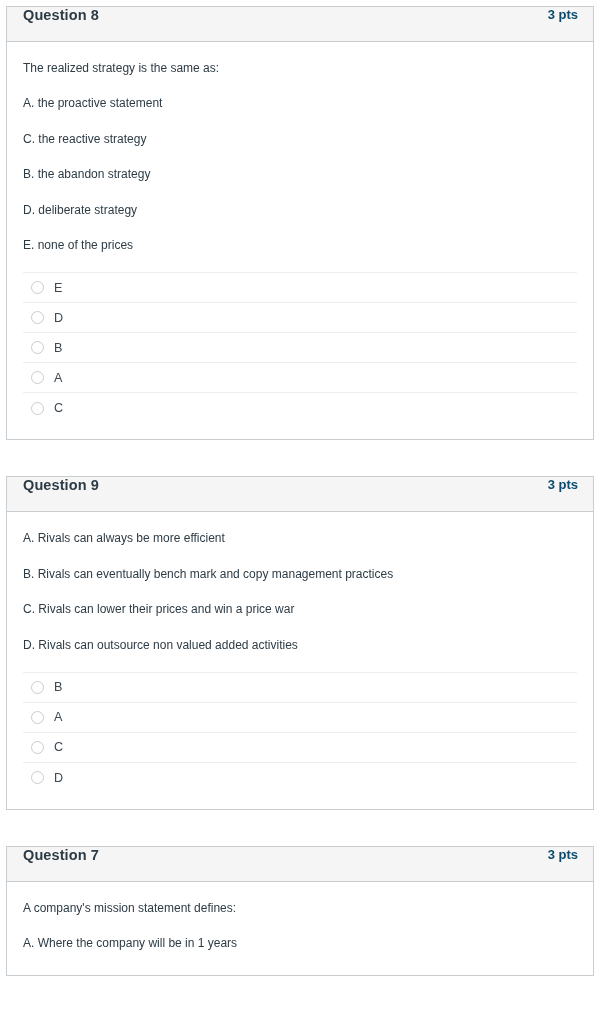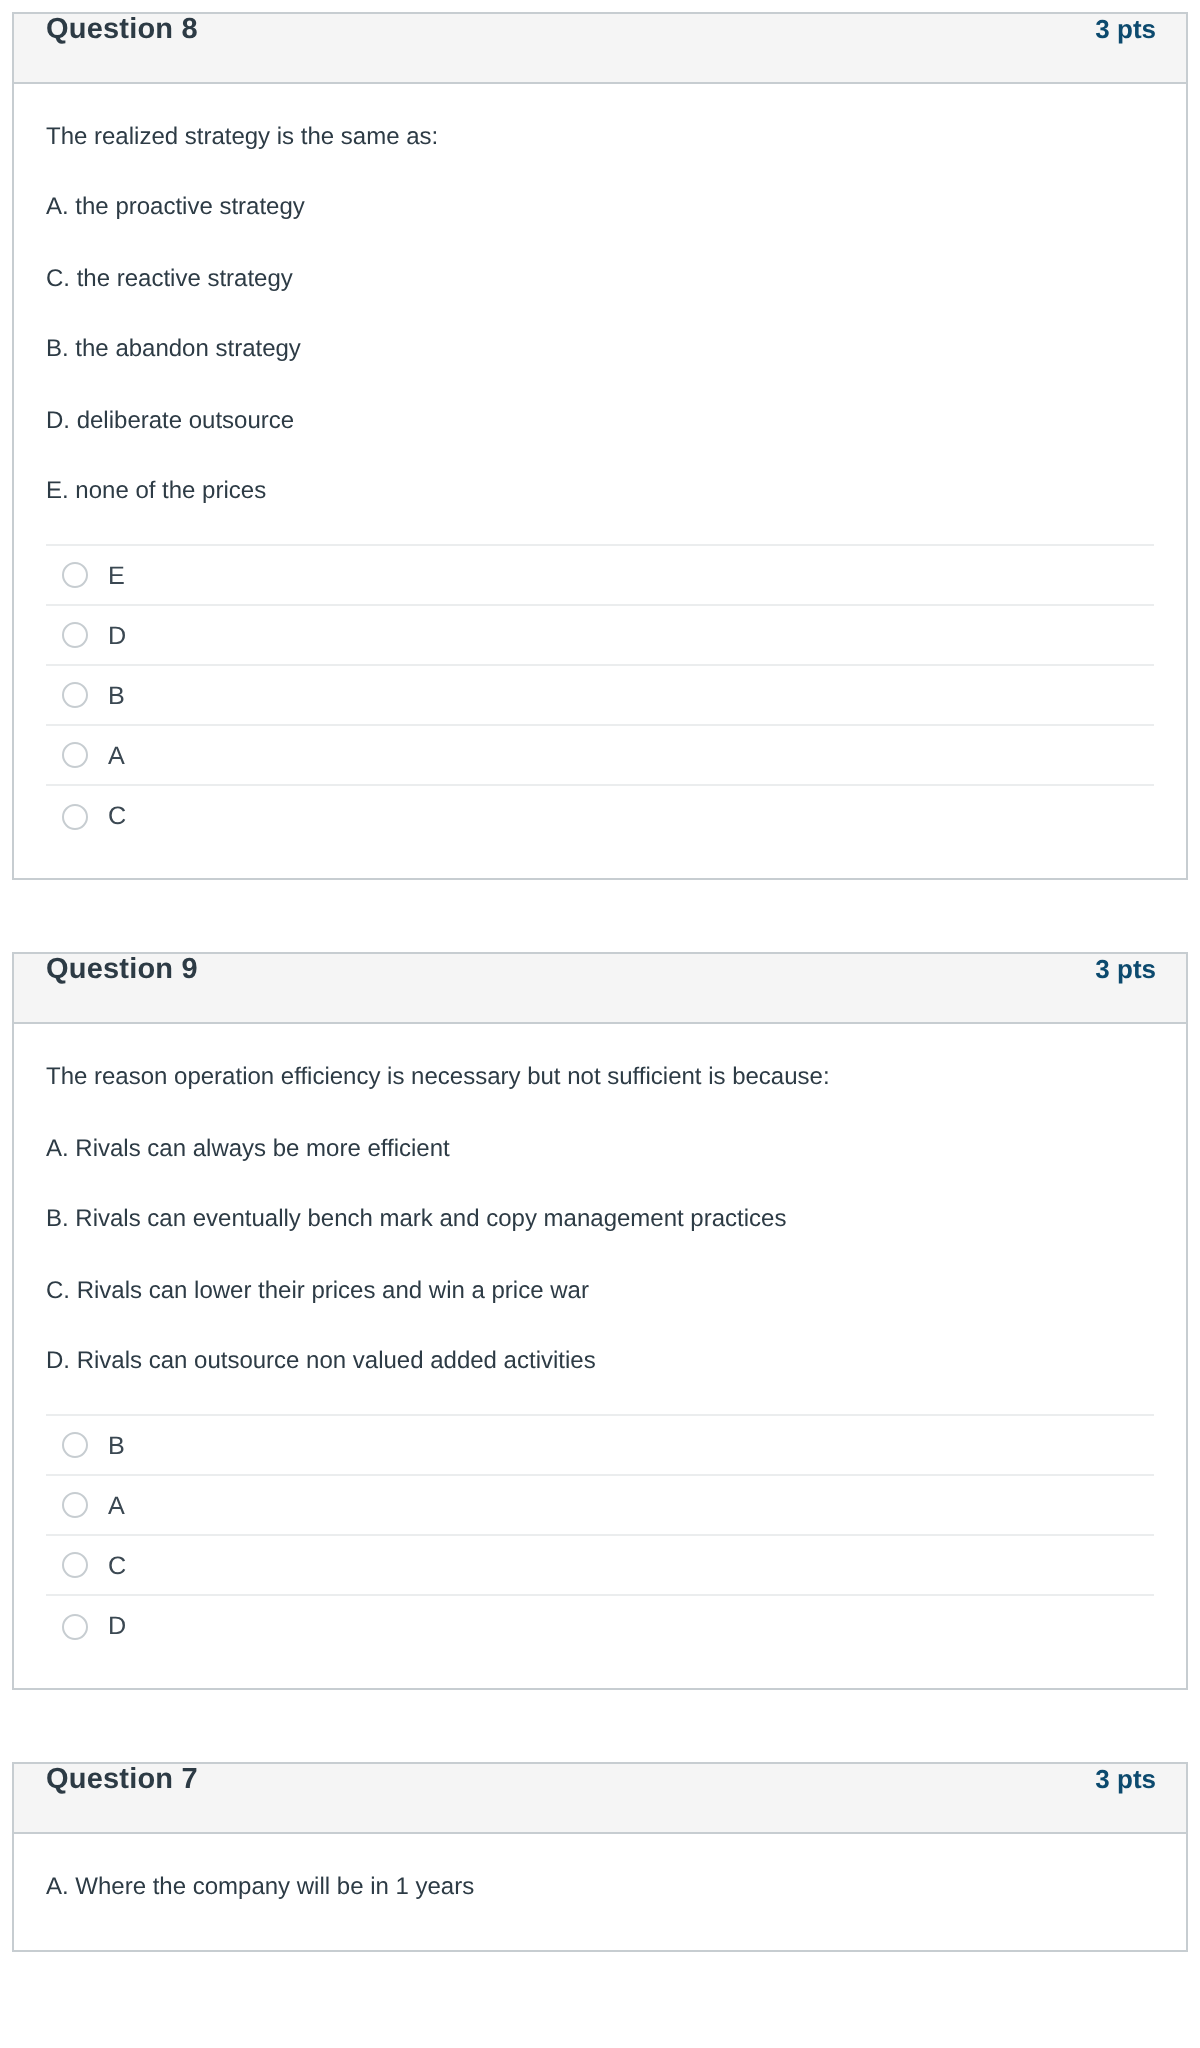--- a/index.html
+++ b/index.html
@@ -99,24 +99,24 @@
 <body>
 
 <div id="quiz-root">
     <div class="question-box">
       <div class="question-header">
         <span class="question-name">Question 8</span>
         <span class="question-points">3 pts</span>
       </div>
       <div class="question-body">
         <p class="question-text">The realized strategy is the same as:</p>
-        <p class="choice-line">A. the proactive strategy</p>
+        <p class="choice-line">A. the proactive statement</p>
         <p class="choice-line">C. the reactive strategy</p>
         <p class="choice-line">B. the abandon strategy</p>
-        <p class="choice-line">D. deliberate outsource</p>
+        <p class="choice-line">D. deliberate strategy</p>
         <p class="choice-line">E. none of the prices</p>
         <div class="answers">
           <div class="answer-row">
             <span class="radio-icon"></span>
             <span class="answer-label">E</span>
           </div>
           <div class="answer-row">
             <span class="radio-icon"></span>
             <span class="answer-label">D</span>
           </div>
@@ -134,21 +134,20 @@
           </div>
         </div>
       </div>
     </div>
     <div class="question-box">
       <div class="question-header">
         <span class="question-name">Question 9</span>
         <span class="question-points">3 pts</span>
       </div>
       <div class="question-body">
-        <p class="question-text">The reason operation efficiency is necessary but not sufficient is because:</p>
         <p class="choice-line">A. Rivals can always be more efficient</p>
         <p class="choice-line">B. Rivals can eventually bench mark and copy management practices</p>
         <p class="choice-line">C. Rivals can lower their prices and win a price war</p>
         <p class="choice-line">D. Rivals can outsource non valued added activities</p>
         <div class="answers">
           <div class="answer-row">
             <span class="radio-icon"></span>
             <span class="answer-label">B</span>
           </div>
           <div class="answer-row">
@@ -165,16 +164,17 @@
           </div>
         </div>
       </div>
     </div>
     <div class="question-box">
       <div class="question-header">
         <span class="question-name">Question 7</span>
         <span class="question-points">3 pts</span>
       </div>
       <div class="question-body">
+        <p class="question-text">A company's mission statement defines:</p>
         <p class="choice-line">A. Where the company will be in 1 years</p>
       </div>
     </div>
   </div>
 
 </body></html>

